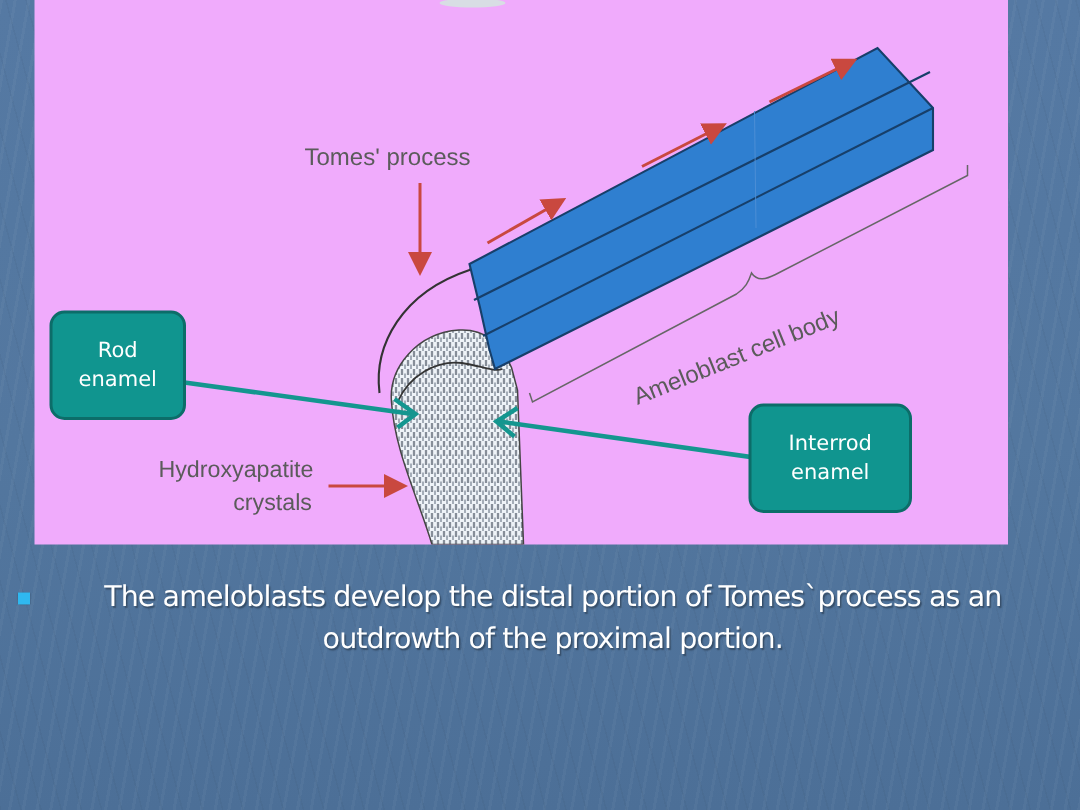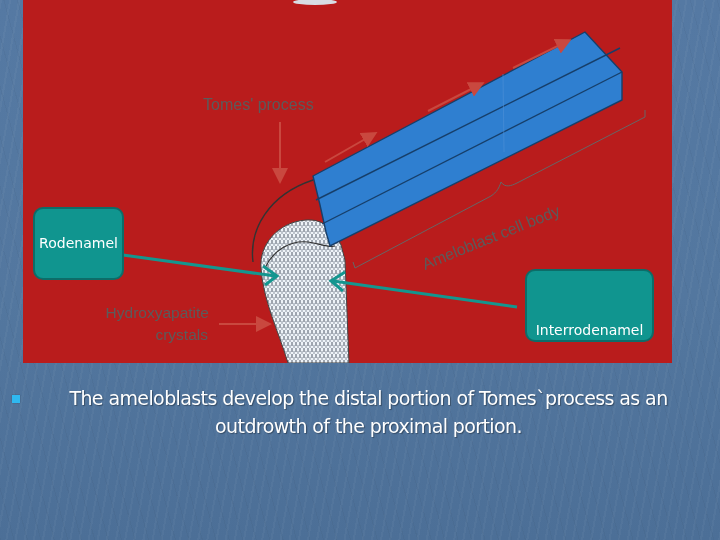--- a/index.html
+++ b/index.html
@@ -9,29 +9,29 @@
     font-family: "DejaVu Sans", sans-serif;
   }
   .texture {
     position: absolute; inset: 0; pointer-events: none;
     background:
       repeating-linear-gradient(100deg, rgba(255,255,255,0.035) 0 2px, transparent 2px 9px),
       repeating-linear-gradient(75deg, rgba(0,0,0,0.03) 0 1px, transparent 1px 13px);
   }
   .figure {
     position: absolute; left: 23px; top: 0; width: 649px; height: 363px;
-    background: #b91c1c;
+    background: #f0abfc;
   }
   .figure svg { position: absolute; left: 0; top: 0; }
   .callout {
     position: absolute; box-sizing: border-box;
     background: #10958f; border: 2px solid #0c6d69; border-radius: 10px;
     color: #ffffff; font-family: "DejaVu Sans", sans-serif; font-size: 14px;
     line-height: 19px; text-align: center;
-    display: flex; flex-direction: row; justify-content: center; align-items: center;
+    display: flex; flex-direction: column; justify-content: center; align-items: center;
   }
   .callout span { display: block; }
   .bullet-area {
     position: absolute; left: 12px; top: 384px; width: 690px;
   }
   .bullet-row { display: flex; align-items: flex-start; text-align: center; }
   .bullet-mark {
     width: 8px; height: 8px; background: #2fb8f0; margin-top: 11px; margin-right: 15px;
     flex: 0 0 auto; box-shadow: 0 0 1px rgba(0,0,0,0.4);
   }
@@ -98,21 +98,21 @@
       <line x1="494" y1="307" x2="310" y2="281" stroke="#14968f" stroke-width="3"></line>
       <polyline points="322,272 308,281 320,291" fill="none" stroke="#14968f" stroke-width="3"></polyline>
     </g>
   </svg>
 
   <div class="callout" style="left:10px; top:207px; width:91px; height:73px;">
     <span>Rod</span>
     <span>enamel</span>
   </div>
 
-  <div class="callout" style="left:502px; top:269px; width:129px; height:73px;align-items:flex-end;">
+  <div class="callout" style="left:476px; top:269px; width:109px; height:73px;">
     <span>Interrod</span>
     <span>enamel</span>
   </div>
 </div>
 
 <div class="bullet-area">
   <div class="bullet-row">
     <span class="bullet-mark"></span>
     <span class="bullet-text">The ameloblasts develop the distal portion of Tomes`process as an outdrowth of the proximal portion.</span>
   </div>

